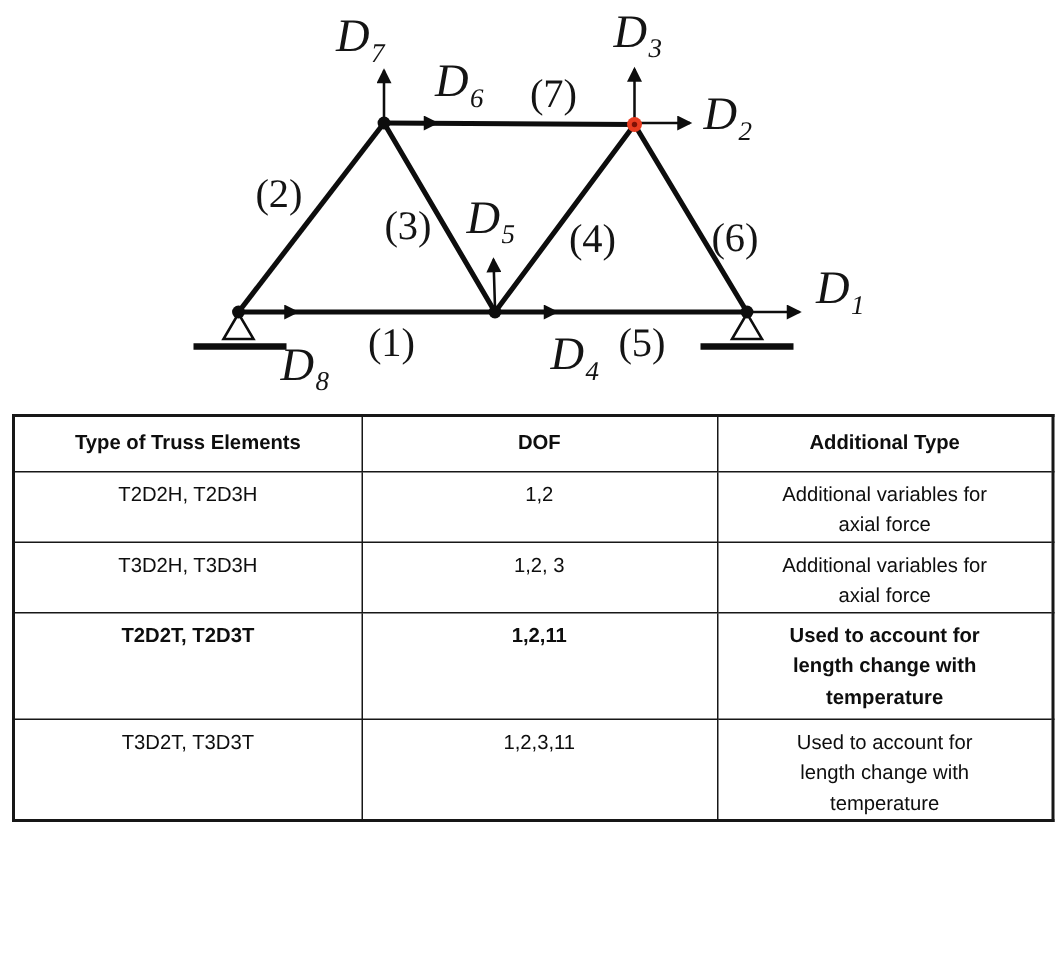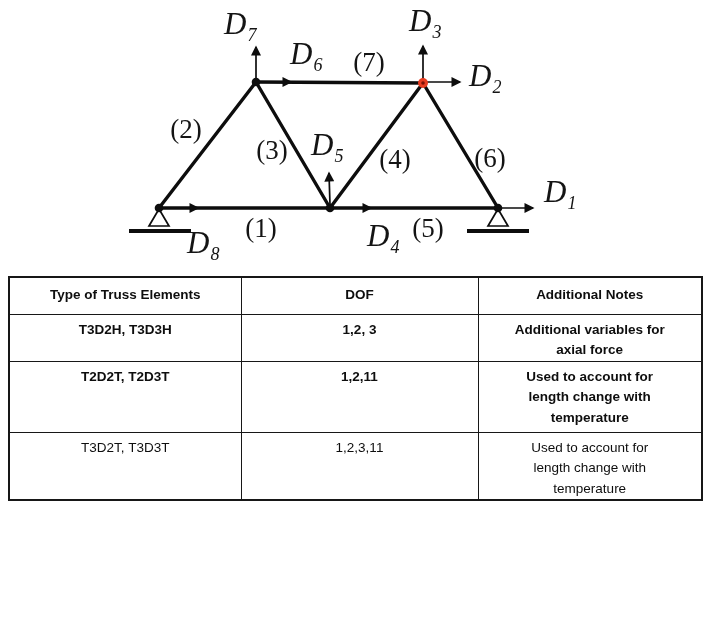--- a/index.html
+++ b/index.html
@@ -22,21 +22,21 @@
     font-size:13.5px;line-height:20.5px;color:#0e0e0e;
   }
   table.truss-table th,table.truss-table td{
     border:1.6px solid #171717;text-align:center;vertical-align:top;
     padding:5px 4px 0 4px;overflow:hidden;
   }
   table.truss-table{border:2.4px solid #171717;}
   table.truss-table th{font-weight:bold;padding-top:7px;}
   td.notes-cell,td.dof-cell,td.type-cell{white-space:pre-line;}
   tr.h-header{height:37px;} tr.h-r0{height:40px;} tr.h-r1{height:47px;}
-  tr.h-r2{height:43px;} tr.h-r3{height:47px;font-weight:bold;} tr.h-r4{height:71px;font-weight:bold;} tr.h-r5{height:68px;}
+  tr.h-r2{height:43px;} tr.h-r3{height:47px;} tr.h-r4{height:71px;font-weight:bold;} tr.h-r5{height:68px;}
 </style>
 </head>
 <body>
 
 <div class="canvas">
 
   <div class="truss-wrap">
     <svg width="709" height="272" viewBox="0 0 709 272">
       <defs>
         <marker id="ah" viewBox="0 0 10 10" refX="8.5" refY="5" markerWidth="11" markerHeight="10" markerUnits="userSpaceOnUse" orient="auto">
@@ -109,24 +109,30 @@
   <table class="truss-table">
     <colgroup>
       <col style="width:232px">
         <col style="width:237px">
         <col style="width:224px">
     </colgroup>
     <thead>
       <tr class="h-header">
         <th>Type of Truss Elements</th>
         <th>DOF</th>
-        <th>Additional Notes</th>
+        <th>Additional Type</th>
       </tr>
     </thead>
     <tbody>
+      <tr class="h-r1">
+        <td class="type-cell">T2D2H, T2D3H</td>
+        <td class="dof-cell">1,2</td>
+        <td class="notes-cell">Additional variables for
+axial force</td>
+      </tr>
       <tr class="h-r3">
         <td class="type-cell">T3D2H, T3D3H</td>
         <td class="dof-cell">1,2, 3</td>
         <td class="notes-cell">Additional variables for
 axial force</td>
       </tr>
       <tr class="h-r4">
         <td class="type-cell">T2D2T, T2D3T</td>
         <td class="dof-cell">1,2,11</td>
         <td class="notes-cell">Used to account for

